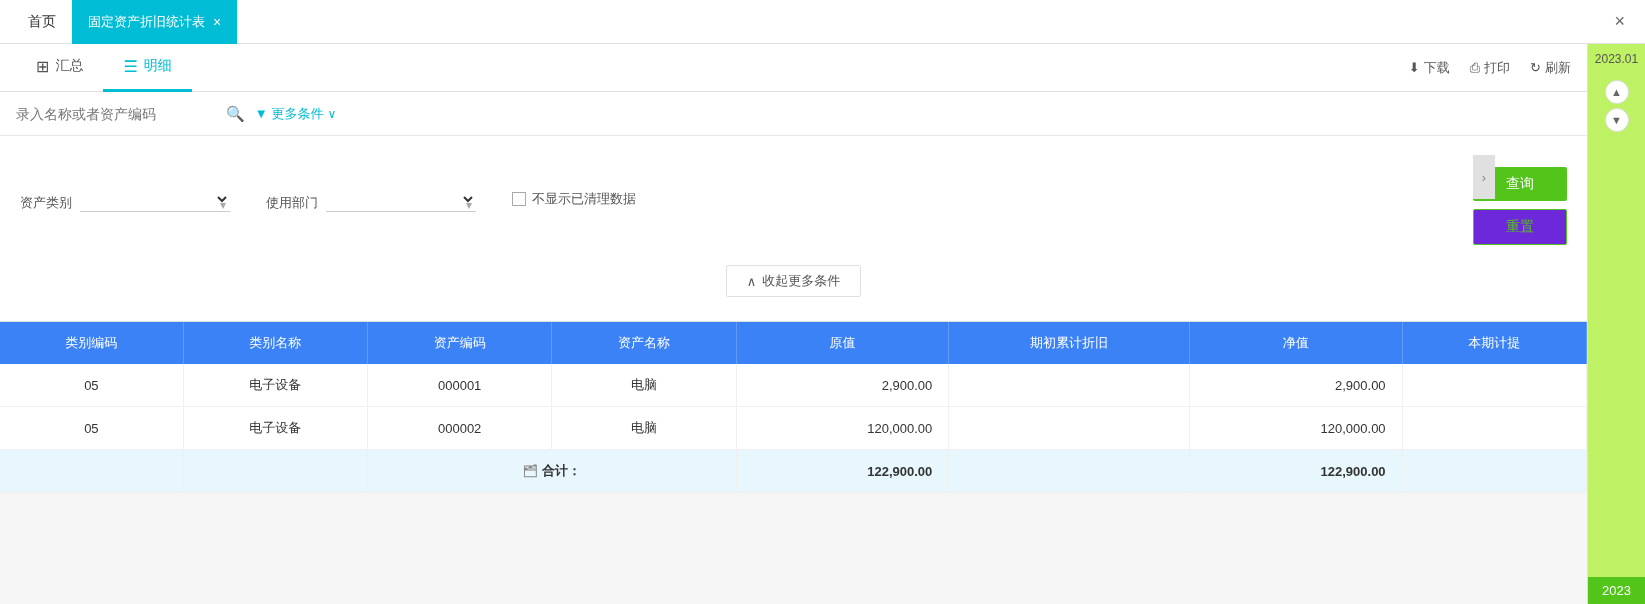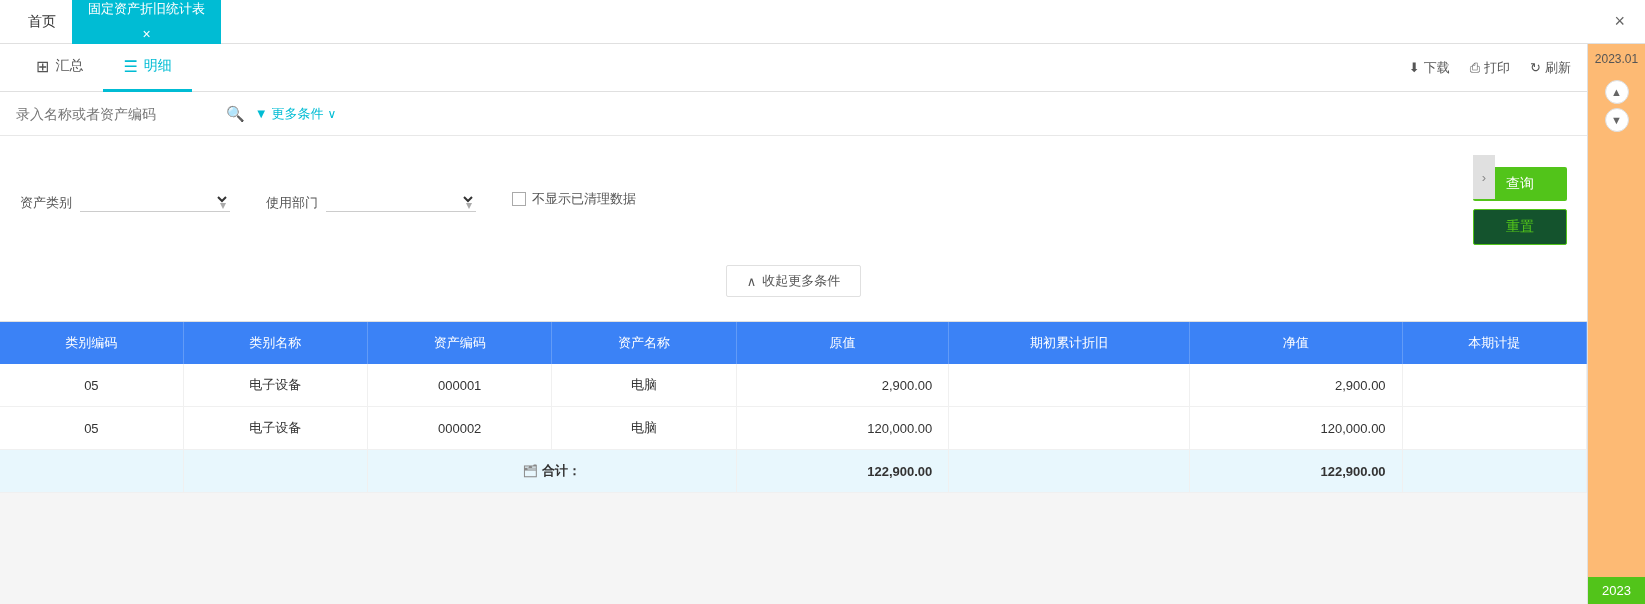--- a/index.html
+++ b/index.html
@@ -31,21 +31,20 @@
     .nav-tab-active {
       display: flex;
       align-items: center;
       background: #00bcd4;
       color: #fff;
       height: 44px;
       padding: 0 16px;
       font-size: 13px;
       cursor: pointer;
       gap: 8px;
-      flex-direction: column;
     }
     .nav-tab-close {
       color: #fff;
       font-size: 14px;
       cursor: pointer;
     }
     .nav-close-btn {
       margin-left: auto;
       padding-right: 20px;
       font-size: 18px;
@@ -140,21 +139,21 @@
       color: #888;
       z-index: 10;
     }
 
     
     .date-sidebar {
       position: absolute;
       right: 0;
       top: 44px;
       width: 58px;
-      background: #fdba74;
+      background: #bef264;
       border-left: 1px solid #e0e0e0;
       height: 560px;
       display: flex;
       flex-direction: column;
       align-items: center;
     }
     .date-year-label {
       font-size: 12px;
       color: #555;
       padding: 8px 4px;
@@ -252,21 +251,21 @@
     .btn-query {
       background: #52c41a;
       color: #fff;
       border: none;
       padding: 8px 32px;
       font-size: 14px;
       cursor: pointer;
       border-radius: 2px;
     }
     .btn-reset {
-      background: #14532d;
+      background: #6d28d9;
       color: #52c41a;
       border: 1px solid #52c41a;
       padding: 8px 32px;
       font-size: 14px;
       cursor: pointer;
       border-radius: 2px;
     }
     .btn-row {
       display: flex;
       flex-direction: column;

